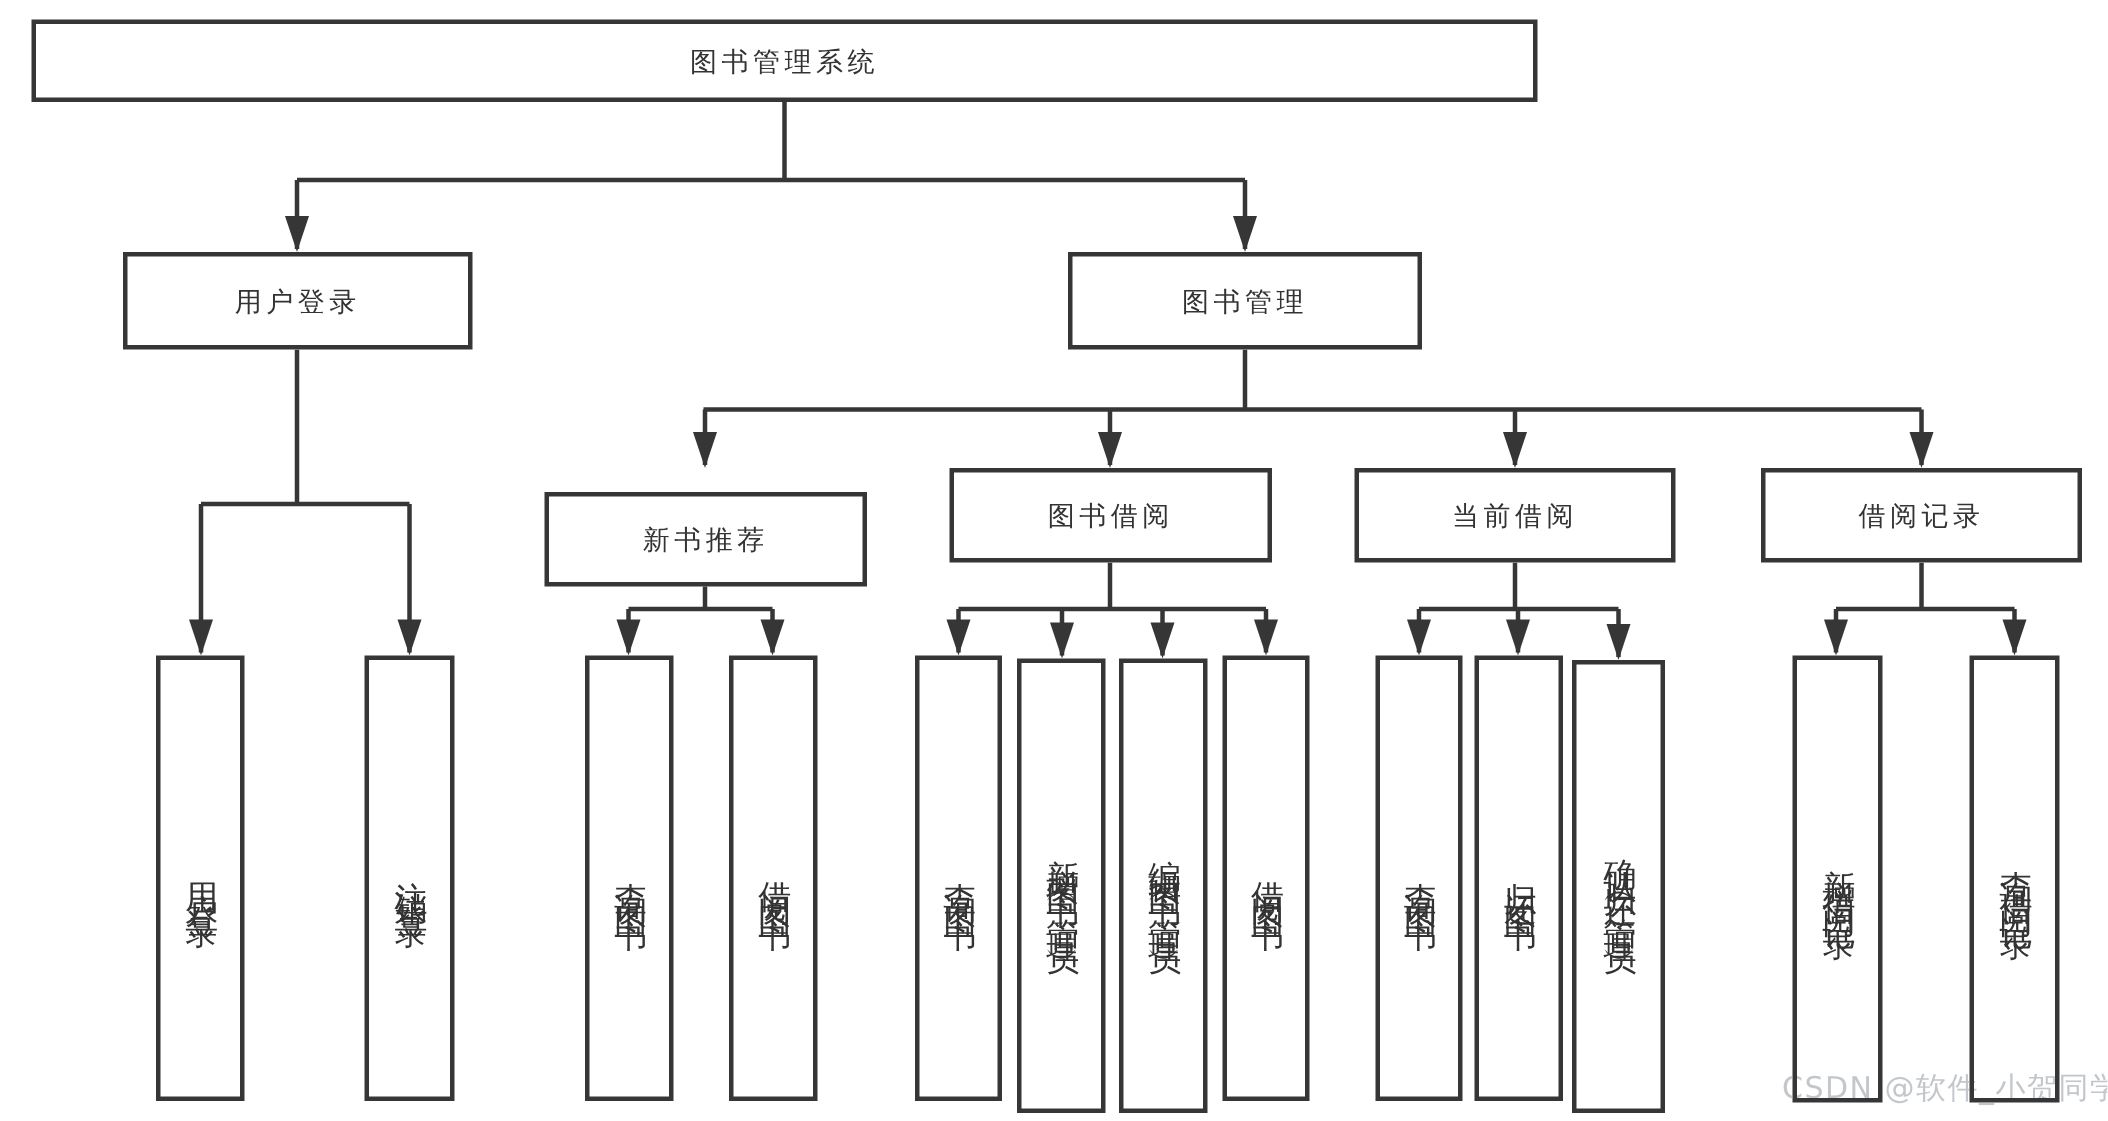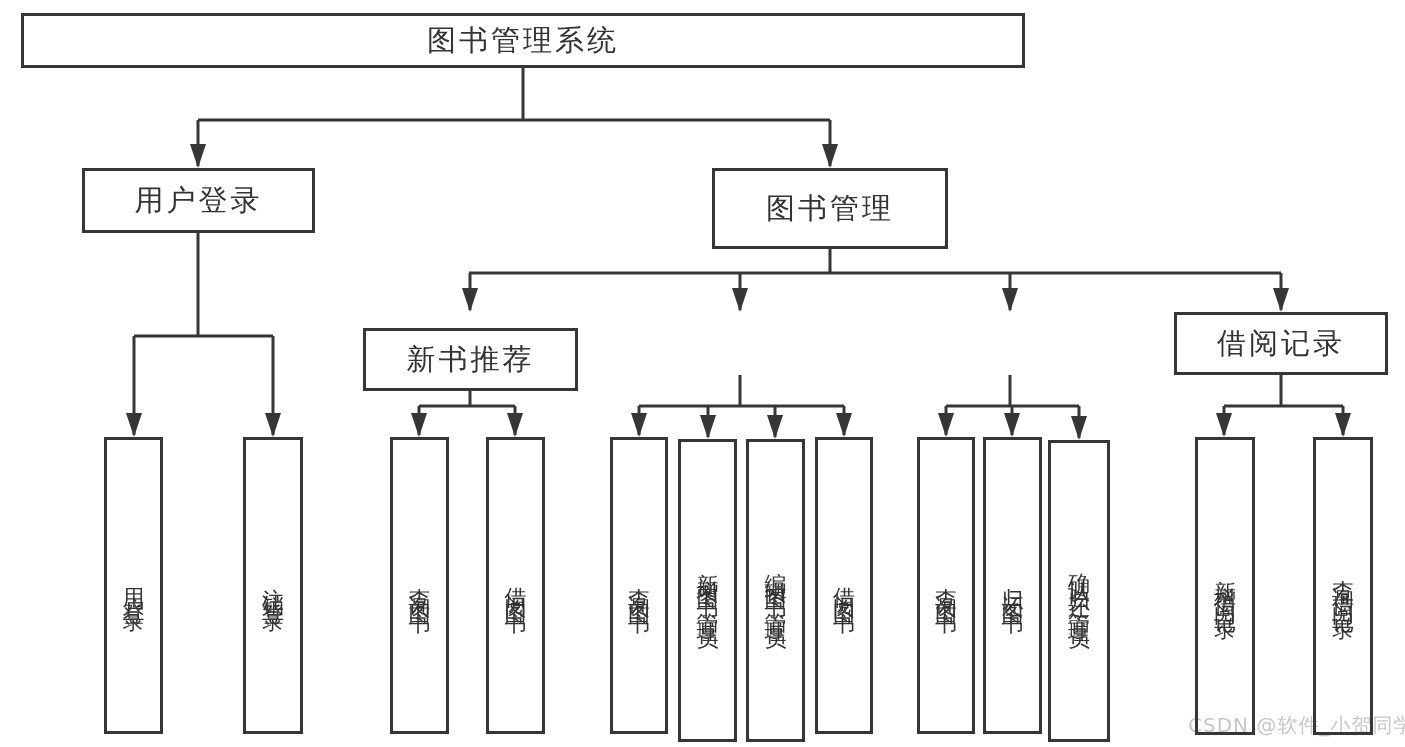--- a/index.html
+++ b/index.html
@@ -5,21 +5,21 @@
   html,body{margin:0;padding:0;background:#ffffff;}
   #stage{
     position:relative;width:1405px;height:747px;background:#ffffff;overflow:hidden;
     font-family:"DejaVu Sans","Liberation Sans",sans-serif;color:#333333;
   }
   #connectors{position:absolute;left:0;top:0;z-index:0;}
   .box{
     position:absolute;box-sizing:border-box;background:#ffffff;
     border:3px solid #363636;z-index:1;display:flex;align-items:center;justify-content:center;
   }
-  .hlabel{font-size:29px;letter-spacing:3px;color:#333333;white-space:nowrap;}
+  .hlabel{font-size:18px;letter-spacing:3px;color:#333333;white-space:nowrap;}
   .vbox{z-index:1;}
   .vlabel{
     writing-mode:vertical-rl;text-orientation:mixed;
     font-size:22px;letter-spacing:8px;line-height:1;color:#333333;white-space:nowrap;
   }
   .watermark{
     position:absolute;z-index:2;font-size:20px;letter-spacing:1px;white-space:nowrap;
     mix-blend-mode:darken;
   }
 </style>
@@ -94,26 +94,32 @@
     </g>
   </svg>
 
   <div class="box" style="left:21px;top:13px;width:1004px;height:55px;">
     <span class="hlabel">图书管理系统</span>
   </div>
 
   <div class="box" style="left:82px;top:168px;width:233px;height:65px;">
     <span class="hlabel">用户登录</span>
   </div>
-  <div class="box" style="left:712px;top:168px;width:236px;height:81px;">
+  <div class="box" style="left:712px;top:168px;width:236px;height:65px;">
     <span class="hlabel">图书管理</span>
   </div>
 
   <div class="box" style="left:363px;top:328px;width:215px;height:63px;">
     <span class="hlabel">新书推荐</span>
+  </div>
+  <div class="box" style="left:633px;top:312px;width:215px;height:63px;">
+    <span class="hlabel">图书借阅</span>
+  </div>
+  <div class="box" style="left:903px;top:312px;width:214px;height:63px;">
+    <span class="hlabel">当前借阅</span>
   </div>
   <div class="box" style="left:1174px;top:312px;width:214px;height:63px;">
     <span class="hlabel">借阅记录</span>
   </div>
 
   <div class="box vbox" style="left:104px;top:437px;width:59px;height:297px;">
     <span class="vlabel">用户登录</span>
   </div>
   <div class="box vbox" style="left:243px;top:437px;width:60px;height:297px;">
     <span class="vlabel">注销登录</span>

